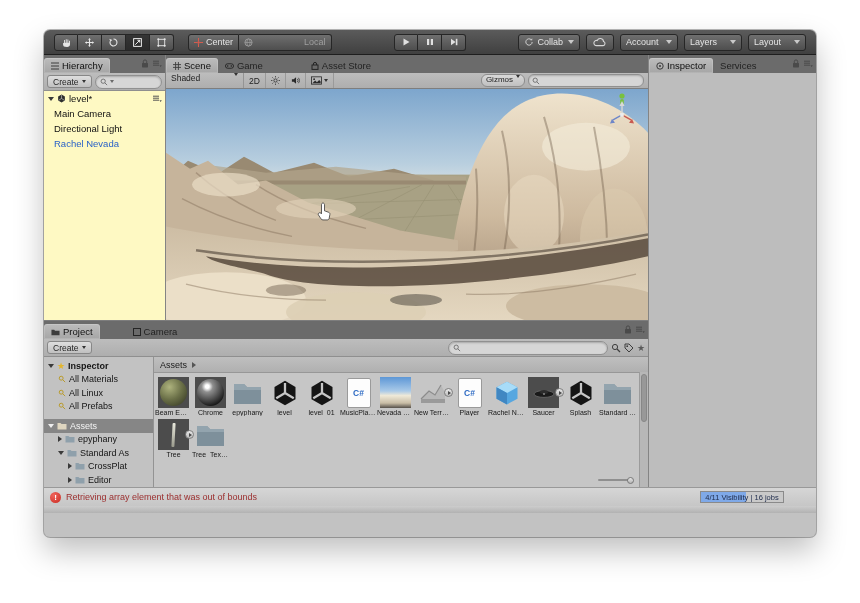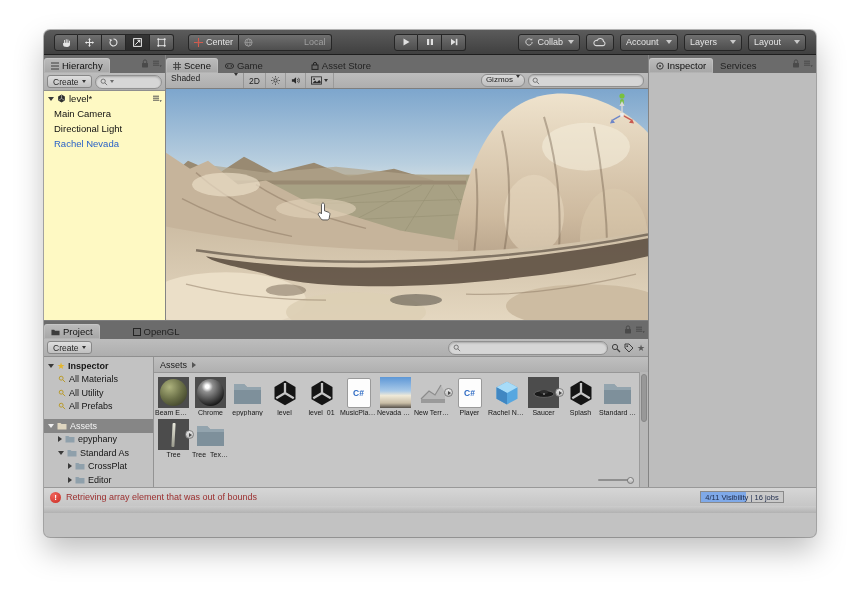--- a/index.html
+++ b/index.html
@@ -516,21 +516,21 @@
                 </svg>
             </span>
             <span>Project</span>
           </div>
           <div class="tab" style="margin-left:26px;">
             <span class="ic">
               <svg width="8" height="8" viewBox="0 0 8 8">
                   <rect x=".5" y=".5" width="7" height="7" fill="none" stroke="#242424" stroke-width="1"></rect>
                 </svg>
             </span>
-            <span>OpenGL</span>
+            <span>Camera</span>
           </div>
           <div class="strip-icons">
             <span class="ic">
               <svg width="8" height="9" viewBox="0 0 8 9">
                   <rect x="1" y="4" width="6" height="4.4" rx=".6" fill="#4a4a4a"></rect>
                   <path d="M2.3 4V2.6a1.7 1.7 0 0 1 3.4 0V4" fill="none" stroke="#4a4a4a" stroke-width="1"></path>
                 </svg>
             </span>
             <span class="ic">
               <svg width="9" height="8" viewBox="0 0 9 8">
@@ -584,21 +584,21 @@
               </span>
               <span>All Materials</span>
             </div>
             <div class="p-row p-ind1">
               <span class="ic">
                 <svg width="8" height="8" viewBox="0 0 9 9">
                     <circle cx="3.6" cy="3.6" r="2.2" fill="none" stroke="#b89a28" stroke-width="1.1"></circle>
                     <path d="M5.2 5.2L8 8" stroke="#b89a28" stroke-width="1.1"></path>
                   </svg>
               </span>
-              <span>All Utility</span>
+              <span>All Linux</span>
             </div>
             <div class="p-row p-ind1">
               <span class="ic">
                 <svg width="8" height="8" viewBox="0 0 9 9">
                     <circle cx="3.6" cy="3.6" r="2.2" fill="none" stroke="#b89a28" stroke-width="1.1"></circle>
                     <path d="M5.2 5.2L8 8" stroke="#b89a28" stroke-width="1.1"></path>
                   </svg>
               </span>
               <span>All Prefabs</span>
             </div>

